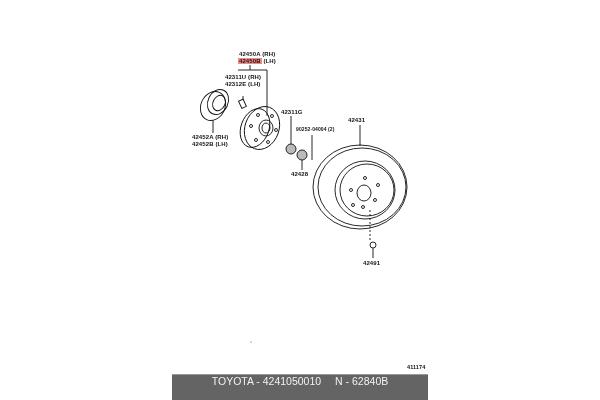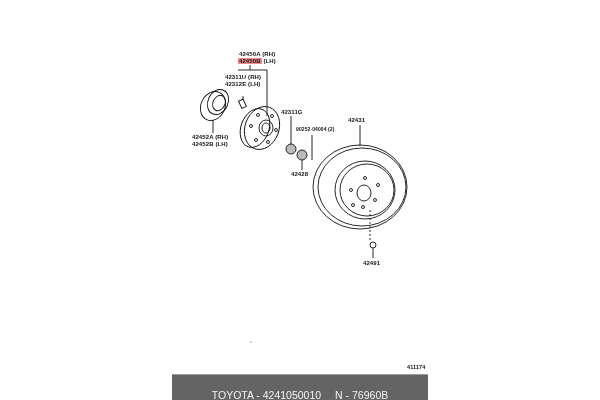--- a/index.html
+++ b/index.html
@@ -1,20 +1,20 @@
 <!DOCTYPE html>
 <html><head>
 <meta charset="utf-8">
 <style>
   html, body { margin:0; padding:0; }
   body { width:600px; height:400px; background:#ffffff; position:relative; overflow:hidden; font-family:"Liberation Sans", sans-serif; }
   #diagram { position:absolute; left:0; top:0; width:600px; height:400px; }
   .lbl { position:absolute; font-family:"Liberation Sans", sans-serif; font-size:6px; font-weight:bold; color:#111; line-height:7px; white-space:nowrap; letter-spacing:0.1px; }
   .hl { background:#f08a8a; padding:0 1px; }
-  .footer { position:absolute; left:172px; top:374px; width:256px; height:26px; background:#646464; border-top:1px solid #9a9a9a; display:flex; align-items:flex-end; justify-content:center; color:#f2f2f2; font-family:"Liberation Sans", sans-serif; font-size:10.5px; }
+  .footer { position:absolute; left:172px; top:374px; width:256px; height:26px; background:#646464; border-top:1px solid #9a9a9a; display:flex; align-items:flex-start; justify-content:center; color:#f2f2f2; font-family:"Liberation Sans", sans-serif; font-size:10.5px; }
   .footer .gap { display:inline-block; width:14px; }
 </style>
 </head>
 <body>
 
 <svg id="diagram" viewBox="0 0 600 400" xmlns="http://www.w3.org/2000/svg">
   <g stroke="#111" fill="none" stroke-width="0.9">
 
     <line x1="250" y1="65" x2="250" y2="70"></line>
     <line x1="238" y1="70" x2="267" y2="70"></line>
@@ -85,14 +85,14 @@
 <div class="lbl" style="left:281px;top:109px;">42311G</div>
 <div class="lbl" style="left:296px;top:126px;font-size:5px;">90252-04004 (2)</div>
 <div class="lbl" style="left:291px;top:171px;">42428</div>
 <div class="lbl" style="left:348px;top:117px;">42431</div>
 <div class="lbl" style="left:363px;top:260px;">42491</div>
 <div class="lbl" style="left:407px;top:364px;font-size:5.5px;">411174</div>
 
 <div class="footer">
   <span>TOYOTA - 4241050010</span>
   <span class="gap"></span>
-  <span>N - 76960B</span>
+  <span>N - 62840B</span>
 </div>
 
 </body></html>

